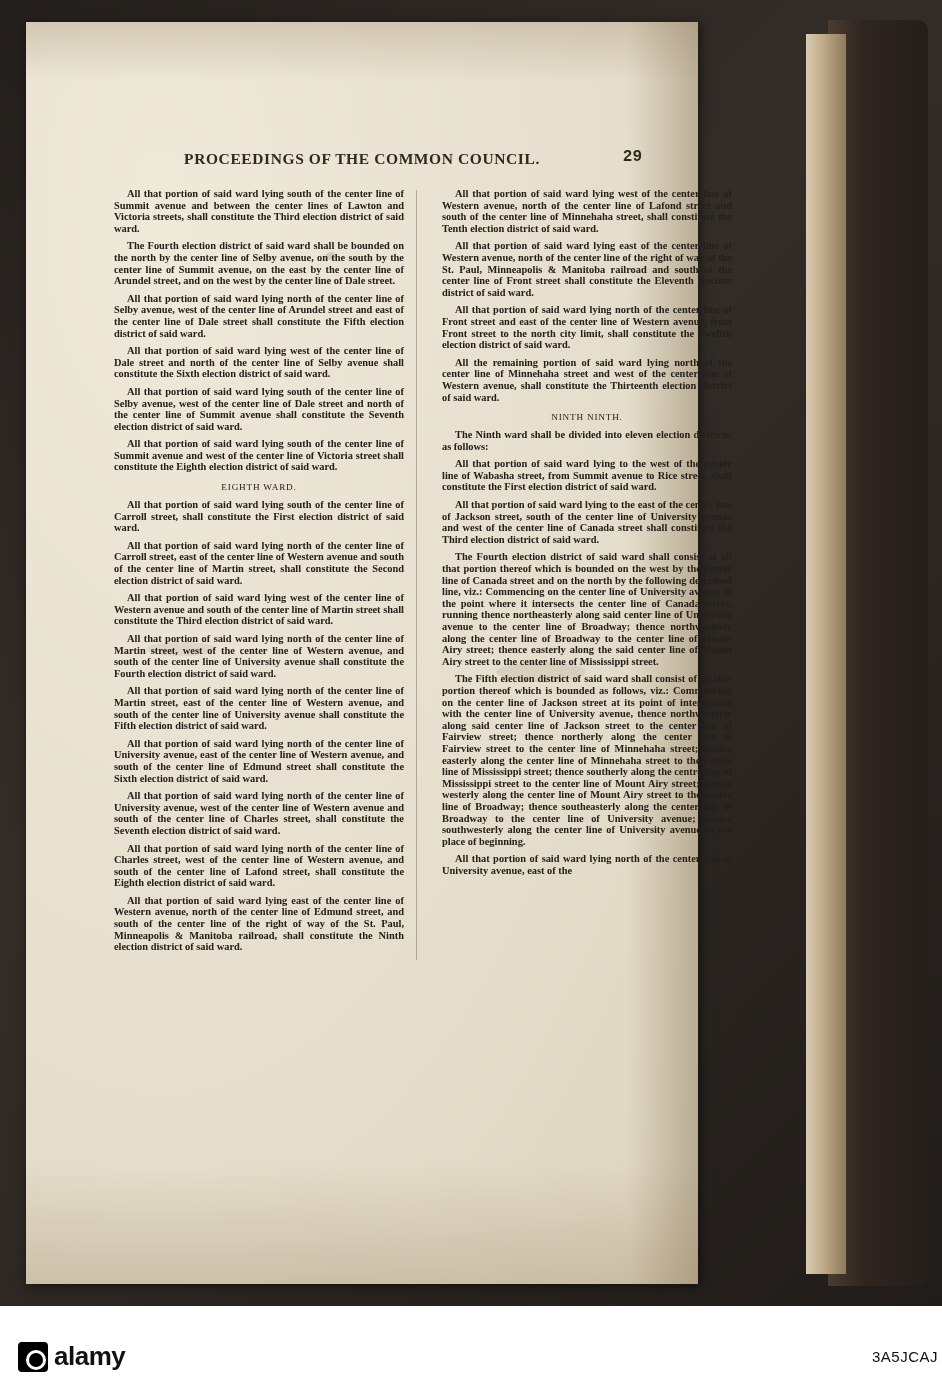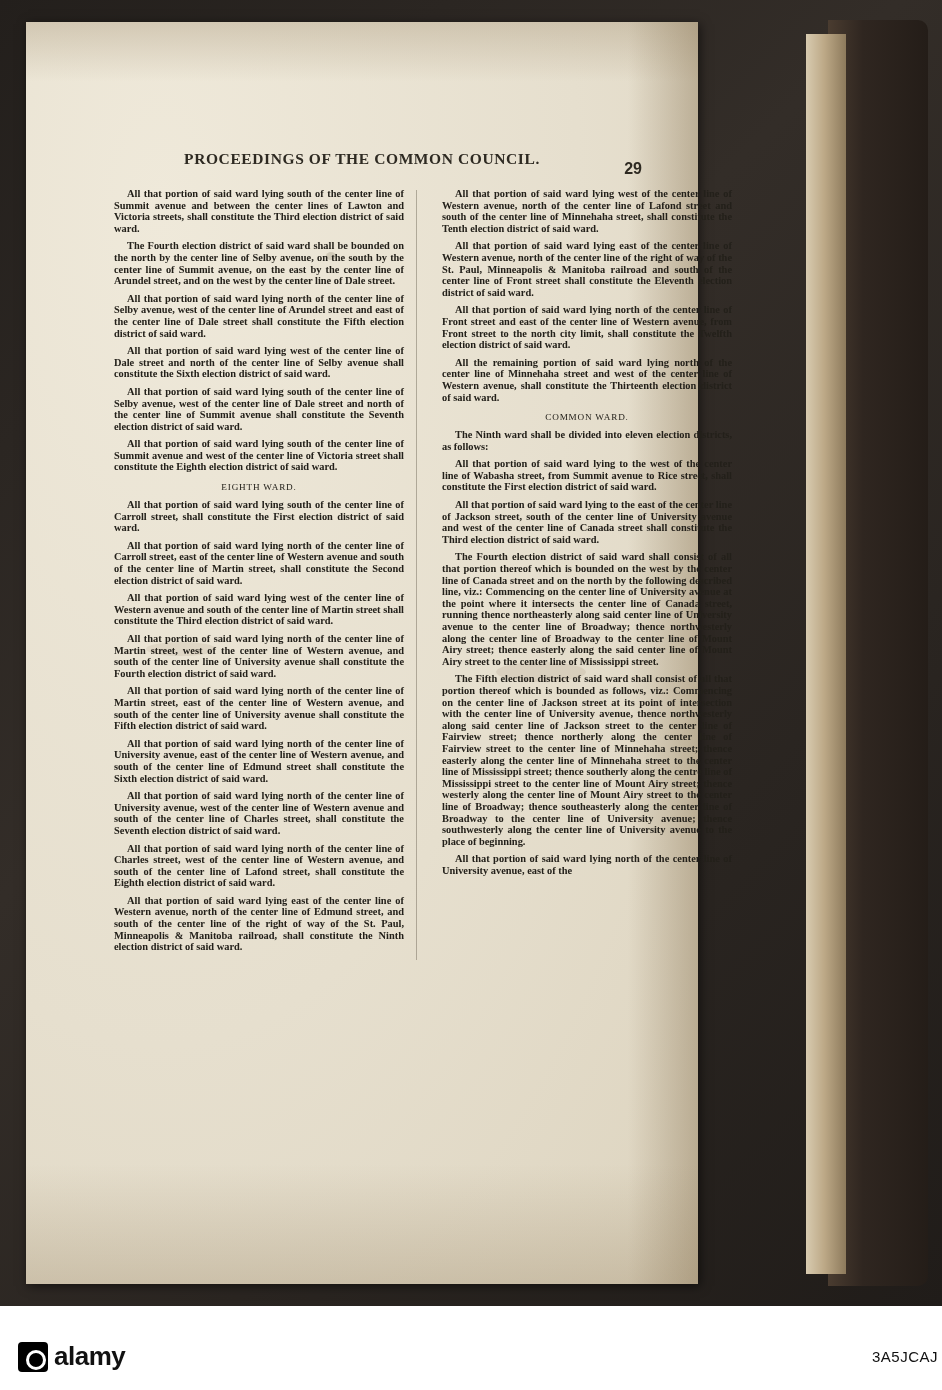--- a/index.html
+++ b/index.html
@@ -87,25 +87,25 @@
   .header-title {
     font-family: "Liberation Serif", serif;
     font-size: 15.5px;
     letter-spacing: 0.6px;
     color: #2e2a22;
     font-weight: bold;
   }
   .page-number {
     position: absolute;
     right: 56px;
-    top: 138px;
+    top: 126px;
     font-size: 16px;
     font-weight: bold;
     color: #2e2a22;
-    font-family: Liberation Sans, sans-serif;
+    font-family: Liberation Mono, monospace;
   }
 
   
   .columns {
     position: absolute;
     left: 88px;
     top: 166px;
     width: 632px;
     display: flex;
     gap: 0px;
@@ -238,21 +238,21 @@
       <p class="para">All that portion of said ward lying north of the center line of University avenue, west of the center line of Western avenue and south of the center line of Charles street, shall constitute the Seventh election district of said ward.</p>
       <p class="para">All that portion of said ward lying north of the center line of Charles street, west of the center line of Western avenue, and south of the center line of Lafond street, shall constitute the Eighth election district of said ward.</p>
       <p class="para">All that portion of said ward lying east of the center line of Western avenue, north of the center line of Edmund street, and south of the center line of the right of way of the St. Paul, Minneapolis &amp; Manitoba railroad, shall constitute the Ninth election district of said ward.</p>
     </div>
 
     <div class="col right">
       <p class="para">All that portion of said ward lying west of the center line of Western avenue, north of the center line of Lafond street and south of the center line of Minnehaha street, shall constitute the Tenth election district of said ward.</p>
       <p class="para">All that portion of said ward lying east of the center line of Western avenue, north of the center line of the right of way of the St. Paul, Minneapolis &amp; Manitoba railroad and south of the center line of Front street shall constitute the Eleventh election district of said ward.</p>
       <p class="para">All that portion of said ward lying north of the center line of Front street and east of the center line of Western avenue, from Front street to the north city limit, shall constitute the Twelfth election district of said ward.</p>
       <p class="para">All the remaining portion of said ward lying north of the center line of Minnehaha street and west of the center line of Western avenue, shall constitute the Thirteenth election district of said ward.</p>
-      <h3 class="ward-heading">COMMON WARD.</h3>
+      <h3 class="ward-heading">NINTH NINTH.</h3>
       <p class="para">The Ninth ward shall be divided into eleven election districts, as follows:</p>
       <p class="para">All that portion of said ward lying to the west of the center line of Wabasha street, from Summit avenue to Rice street, shall constitute the First election district of said ward.</p>
       <p class="para">All that portion of said ward lying to the east of the center line of Jackson street, south of the center line of University avenue and west of the center line of Canada street shall constitute the Third election district of said ward.</p>
       <p class="para">The Fourth election district of said ward shall consist of all that portion thereof which is bounded on the west by the center line of Canada street and on the north by the following described line, viz.: Commencing on the center line of University avenue at the point where it intersects the center line of Canada street, running thence northeasterly along said center line of University avenue to the center line of Broadway; thence northwesterly along the center line of Broadway to the center line of Mount Airy street; thence easterly along the said center line of Mount Airy street to the center line of Mississippi street.</p>
       <p class="para">The Fifth election district of said ward shall consist of all that portion thereof which is bounded as follows, viz.: Commencing on the center line of Jackson street at its point of intersection with the center line of University avenue, thence northwesterly along said center line of Jackson street to the center line of Fairview street; thence northerly along the center line of Fairview street to the center line of Minnehaha street; thence easterly along the center line of Minnehaha street to the center line of Mississippi street; thence southerly along the centre line of Mississippi street to the center line of Mount Airy street; thence westerly along the center line of Mount Airy street to the center line of Broadway; thence southeasterly along the center line of Broadway to the center line of University avenue; thence southwesterly along the center line of University avenue to the place of beginning.</p>
       <p class="para">All that portion of said ward lying north of the center line of University avenue, east of the</p>
     </div>
   </div>
 </div>
 

